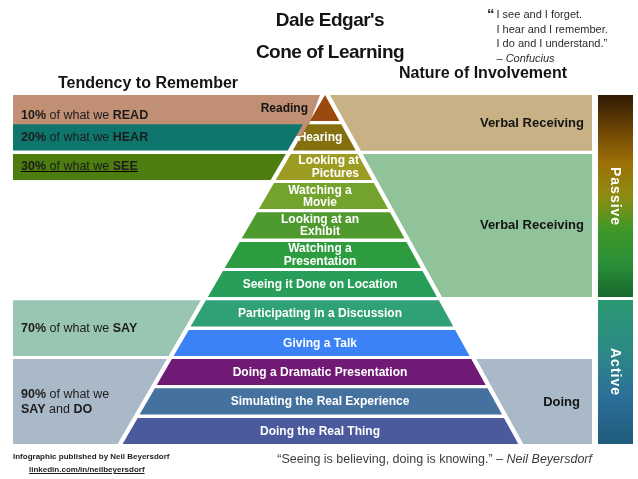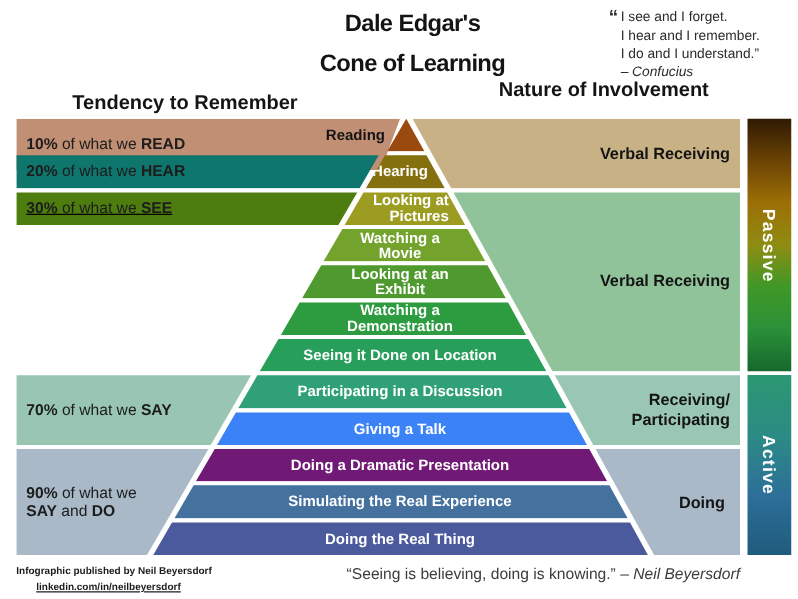--- a/index.html
+++ b/index.html
@@ -113,21 +113,21 @@
   <div class="prow" style="top: 153.7px; clip-path: polygon(191px 0px, 257.5px 0px, 272.1px 100%, 175.7px 100%); background: rgb(156, 156, 35);">
     <div class="lbl" style="max-width:78px;text-align:right;">Looking at Pictures</div>
   </div>
   <div class="prow" style="top: 183px; clip-path: polygon(174px 0px, 273.8px 0px, 288.3px 100%, 158.7px 100%); background: rgb(115, 163, 44);">
     <div class="lbl" style="max-width:78px;">Watching a Movie</div>
   </div>
   <div class="prow" style="top: 212.3px; clip-path: polygon(157px 0px, 290px 0px, 304.6px 100%, 141.7px 100%); background: rgb(79, 154, 46);">
     <div class="lbl" style="max-width:95px;">Looking at an Exhibit</div>
   </div>
   <div class="prow" style="top: 241.7px; clip-path: polygon(139.9px 0px, 306.3px 0px, 320.8px 100%, 124.7px 100%); background: rgb(45, 156, 64);">
-    <div class="lbl" style="max-width:110px;">Watching a Demonstration</div>
+    <div class="lbl" style="max-width:110px;">Watching a Presentation</div>
   </div>
   <div class="prow" style="top: 271px; clip-path: polygon(122.9px 0px, 322.5px 0px, 337.1px 100%, 107.7px 100%); background: rgb(39, 158, 89);">
     <div class="lbl">Seeing it Done on Location</div>
   </div>
   <div class="prow" style="top: 300.3px; clip-path: polygon(105.9px 0px, 338.8px 0px, 353.3px 100%, 90.6px 100%); background: rgb(48, 160, 118);">
     <div class="lbl">Participating in a Discussion</div>
   </div>
   <div class="prow" style="top: 329.7px; clip-path: polygon(88.9px 0px, 355px 0px, 369.6px 100%, 73.6px 100%); background: #3b82f6;">
     <div class="lbl">Giving a Talk</div>
   </div>
@@ -140,24 +140,20 @@
   <div class="prow" style="top: 417.7px; clip-path: polygon(37.8px 0px, 403.8px 0px, 418.3px 100%, 22.6px 100%); background: rgb(74, 90, 156);">
     <div class="lbl">Doing the Real Thing</div>
   </div>
 
   <div class="rband" style="left: 330px; top: 95px; width: 262px; height: 55.7px; clip-path: polygon(0px 0px, 100% 0px, 100% 100%, 30.9px 100%); background: rgb(200, 177, 132);">
     <div class="lbl">Verbal Receiving</div>
   </div>
   <div class="rband" style="left: 362.5px; top: 153.7px; width: 229.5px; height: 143.6px; clip-path: polygon(0px 0px, 100% 0px, 100% 100%, 79.6px 100%); background: rgb(144, 195, 154);">
     <div class="lbl">Verbal Receiving</div>
   </div>
-  <div class="rband" style="left: 443.8px; top: 300.3px; width: 148.2px; height: 55.7px; clip-path: polygon(0px 0px, 100% 0px, 100% 100%, 30.8px 100%); background: rgb(154, 198, 180);">
-    <div class="lbl">Receiving/
-Participating</div>
-  </div>
   <div class="rband" style="left: 476.3px; top: 359px; width: 115.7px; height: 85px; clip-path: polygon(0px 0px, 100% 0px, 100% 100%, 47px 100%); background: rgb(169, 185, 200);">
     <div class="lbl" style="padding-right:12px;">Doing</div>
   </div>
 
   <div class="vbar" style="top: 95px; height: 202.3px; background: linear-gradient(rgb(47, 26, 4), rgb(107, 67, 4), rgb(156, 111, 6), rgb(142, 140, 18), rgb(63, 152, 39), rgb(42, 144, 56), rgb(23, 104, 44));">
     <div class="lbl">Passive</div>
   </div>
   <div class="vbar" style="top: 300.3px; height: 143.7px; background: linear-gradient(rgb(43, 152, 113), rgb(44, 139, 132), rgb(45, 111, 153), rgb(31, 91, 124));">
     <div class="lbl">Active</div>
   </div>

